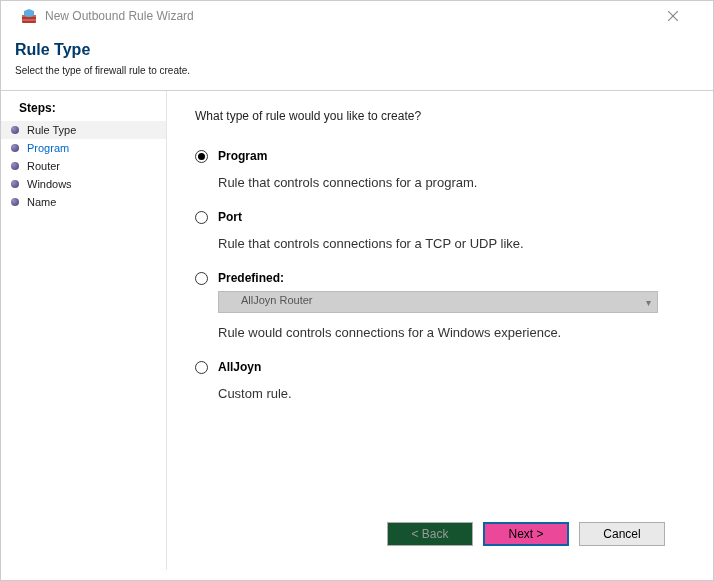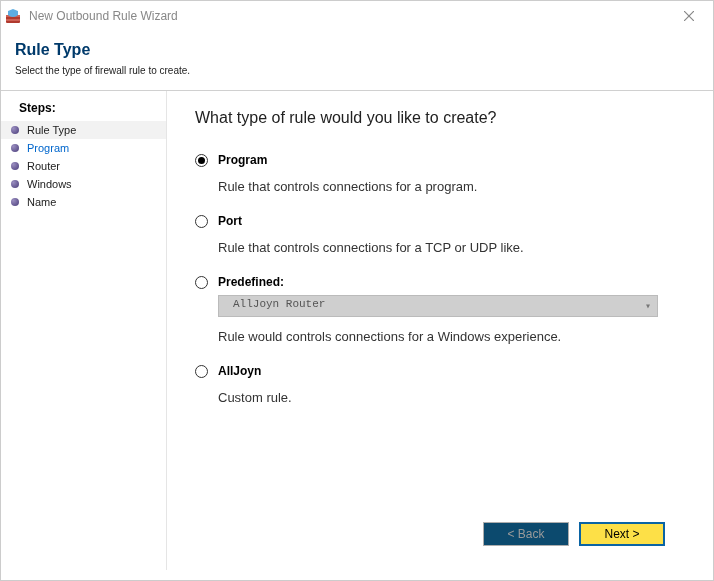--- a/index.html
+++ b/index.html
@@ -12,21 +12,21 @@
     width: 714px;
     height: 581px;
     overflow: hidden;
     border: 1px solid #ccc;
   }
   
   .titlebar {
     height: 30px;
     display: flex;
     align-items: center;
-    padding: 0 4px;
+    padding: 0 20px;
     background: #fff;
   }
   .titlebar .app-icon {
     width: 16px; height: 16px;
     margin-right: 8px;
     display: flex; align-items: center; justify-content: center;
   }
   .titlebar .title {
     flex: 1;
     color: #888;
@@ -93,21 +93,21 @@
   .step-item.active-link .step-label { color: #0066cc; }
   .step-item .step-label { color: #222; }
 
   .main {
     flex: 1;
     padding: 18px 28px 10px 28px;
     display: flex;
     flex-direction: column;
   }
   .question {
-    font-size: 16px;
+    font-size: 12px;
     color: #222;
     margin-bottom: 26px;
   }
   .options {
     flex: 1;
   }
   .option {
     margin-bottom: 20px;
   }
   .option-row {
@@ -144,23 +144,22 @@
     margin-top: 6px;
     margin-bottom: 4px;
   }
   .predef-select {
     width: 440px;
     height: 22px;
     background: #cfcfcf;
     border: 1px solid #bbb;
     color: #555;
     font-size: 11px;
-    padding: 2px 20px 2px 14px;
+    padding: 2px 20px 2px 22px;
     position: relative;
-    font-family: Liberation Mono, monospace;
   }
   .predef-select .chev {
     position: absolute;
     right: 6px; top: 50%;
     transform: translateY(-50%);
     color: #777;
     font-size: 10px;
   }
   
   .footer {
@@ -173,26 +172,26 @@
     min-width: 86px;
     height: 24px;
     border: 1px solid #adadad;
     background: #e9e9e9;
     font-size: 12px;
     display: flex; align-items: center; justify-content: center;
     cursor: pointer;
   }
   .btn.disabled {
     color: #9a9a9a;
-    background: #0c4a6e;
+    background: #14532d;
     cursor: default;
   }
   .btn.primary {
     border: 2px solid #0a64a4;
-    background: #fde047;
+    background: #ec4899;
     color: #000;
   }
 </style>
 </head>
 <body>
 
 <div class="titlebar">
   <span class="app-icon">
     <svg width="16" height="16" viewBox="0 0 16 16">
       <rect x="1" y="7" width="14" height="8" rx="1" fill="#b03a2e"></rect>
@@ -284,16 +283,17 @@
           <span class="option-label">AllJoyn</span>
         </div>
         <div class="option-desc">Custom rule.</div>
       </div>
 
     </div>
 
     <div class="footer">
       <div class="btn disabled">&lt; Back</div>
       <div class="btn primary">Next &gt;</div>
+      <div class="btn">Cancel</div>
     </div>
   </div>
 
 </div>
 
 </body></html>

